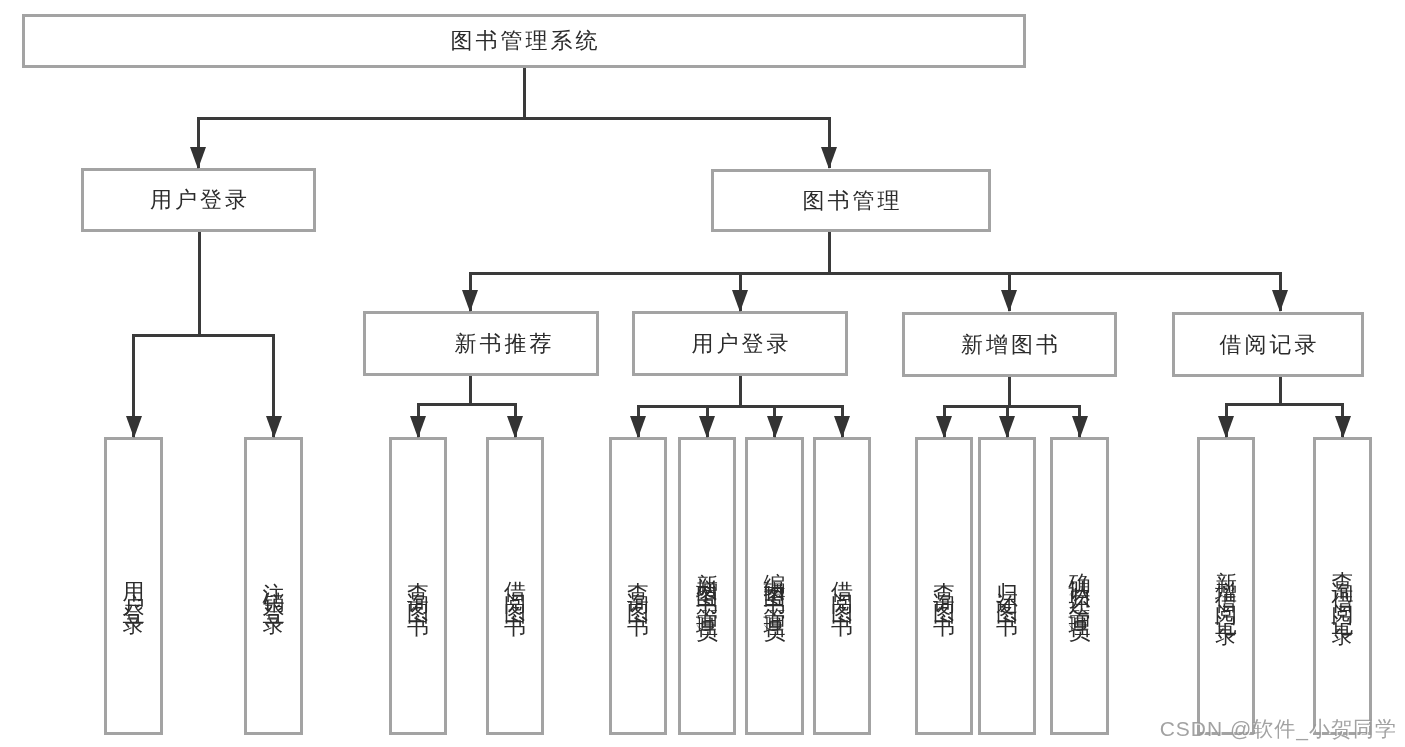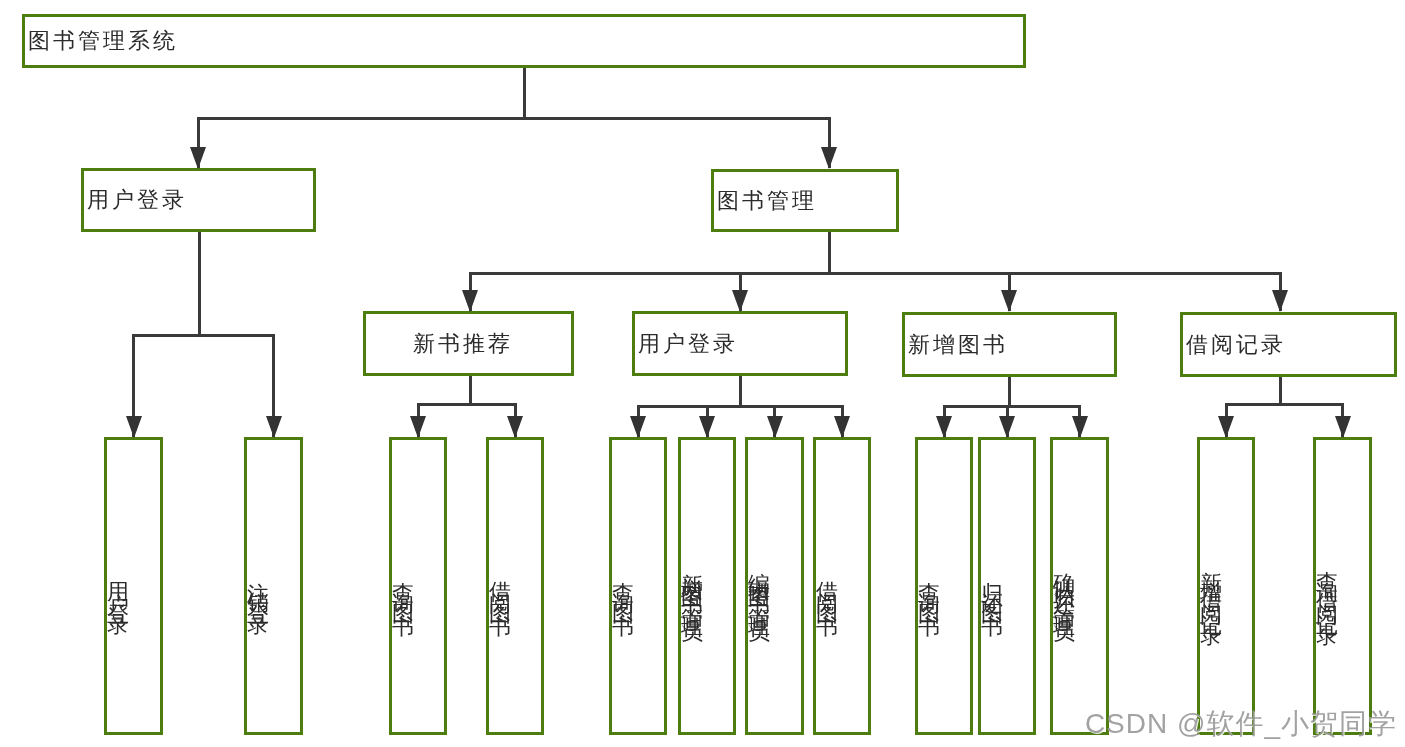--- a/index.html
+++ b/index.html
@@ -8,23 +8,24 @@
     width: 1405px;
     height: 747px;
     background: #ffffff;
     overflow: hidden;
     font-family: "Liberation Sans", "DejaVu Sans", sans-serif;
   }
   .node {
     position: absolute;
     box-sizing: border-box;
     background: #ffffff;
-    border: 3px solid #4d7c0f;
+    border: 3px solid #a3a3a3;
     display: flex;
     align-items: center;
+    justify-content: center;
     color: #2b2b2b;
   }
   .node .lbl-h {
     font-size: 22px;
     letter-spacing: 3px;
     white-space: nowrap;
     text-indent: 3px;
   }
   .node .lbl-v {
     writing-mode: vertical-rl;
@@ -39,52 +40,52 @@
     width: 0;
     height: 0;
     border-left: 8px solid transparent;
     border-right: 8px solid transparent;
     border-top: 22px solid #333333;
   }
   #watermark {
     position: absolute;
     right: 8px;
     bottom: 4px;
-    font-size: 28px;
+    font-size: 21px;
     color: #999999;
     opacity: 0.9;
     letter-spacing: 1px;
     white-space: nowrap;
     text-shadow: 1px 1px 0 #ffffff;
   }
 </style>
 </head>
 <body>
 
 <div id="canvas">
   <div id="nodes-layer">
       <div class="node" style="left: 22px; top: 14px; width: 1004px; height: 54px;">
         <span class="lbl-h">图书管理系统</span>
       </div>
       <div class="node" style="left: 81px; top: 168px; width: 235px; height: 64px;">
         <span class="lbl-h">用户登录</span>
       </div>
-      <div class="node" style="left: 711px; top: 169px; width: 188px; height: 63px;">
+      <div class="node" style="left: 711px; top: 169px; width: 280px; height: 63px;">
         <span class="lbl-h">图书管理</span>
       </div>
-      <div class="node" style="left: 363px; top: 311px; width: 211px; height: 65px; padding-left: 44px;">
+      <div class="node" style="left: 363px; top: 311px; width: 236px; height: 65px; padding-left: 44px;">
         <span class="lbl-h">新书推荐</span>
       </div>
       <div class="node" style="left: 632px; top: 311px; width: 216px; height: 65px;">
         <span class="lbl-h">用户登录</span>
       </div>
       <div class="node" style="left: 902px; top: 312px; width: 215px; height: 65px;">
         <span class="lbl-h">新增图书</span>
       </div>
-      <div class="node" style="left: 1172px; top: 312px; width: 217px; height: 65px; margin-left: 8px;">
+      <div class="node" style="left: 1172px; top: 312px; width: 192px; height: 65px;">
         <span class="lbl-h">借阅记录</span>
       </div>
       <div class="node" style="left: 104px; top: 437px; width: 59px; height: 298px;">
         <span class="lbl-v" style="letter-spacing: 11px;">用户登录</span>
       </div>
       <div class="node" style="left: 244px; top: 437px; width: 59px; height: 298px;">
         <span class="lbl-v" style="letter-spacing: 11px;">注销登录</span>
       </div>
       <div class="node" style="left: 389px; top: 437px; width: 58px; height: 298px;">
         <span class="lbl-v" style="letter-spacing: 11px;">查询图书</span>

